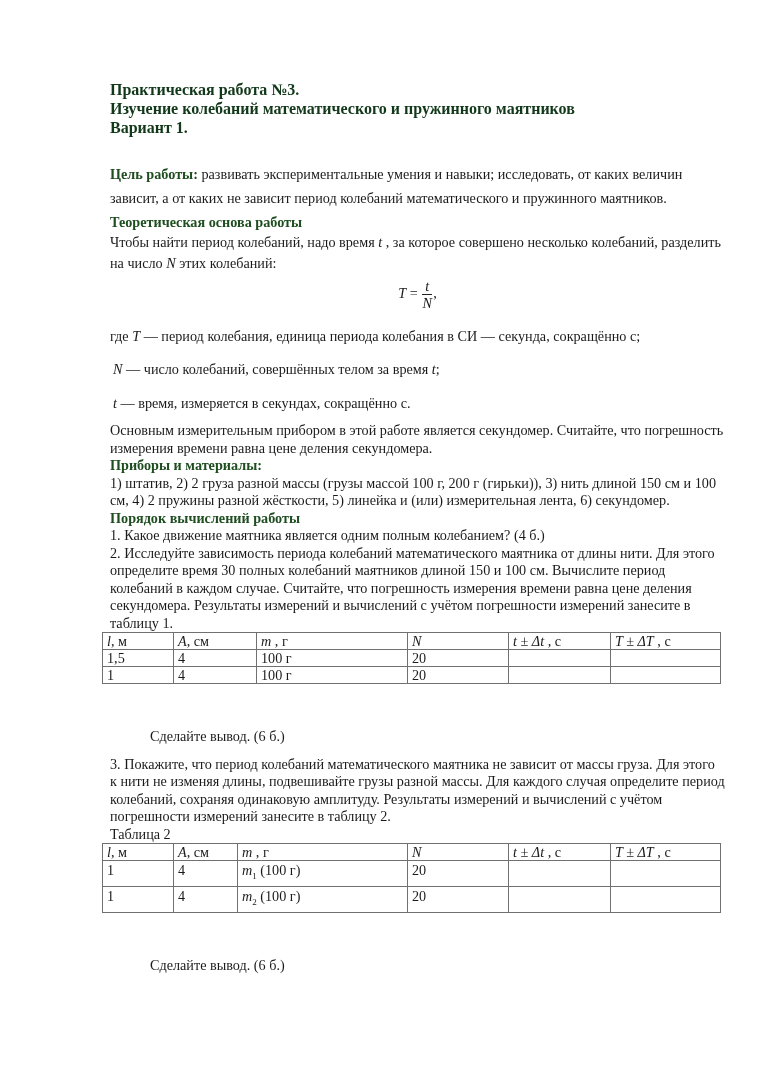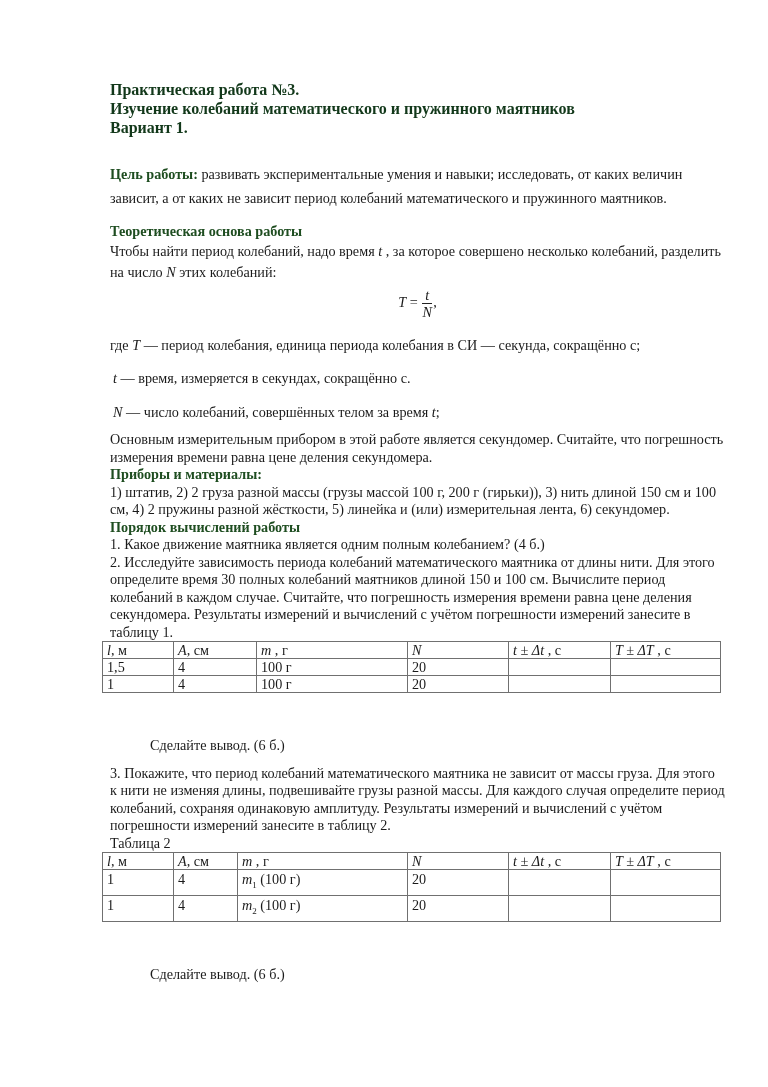--- a/index.html
+++ b/index.html
@@ -29,37 +29,37 @@
   <div class="title">
     <div>Практическая работа №3.</div>
     <div>Изучение колебаний математического и пружинного маятников</div>
     <div>Вариант 1.</div>
   </div>
 
   <p class="para" style="margin-top:25px; line-height:24px;">
     <span class="green">Цель работы:</span><span> развивать экспериментальные умения и навыки; исследовать, от каких величин зависит, а от каких не зависит период колебаний математического и пружинного маятников.</span>
   </p>
 
-  <div class="green" style="margin-top:13px;">Теоретическая основа работы</div>
+  <div class="green" style="margin-top:4px;">Теоретическая основа работы</div>
   <p class="para spaced">
     <span>Чтобы найти период колебаний, надо время </span><span class="i">t</span><span> , за которое совершено несколько колебаний, разделить на число </span><span class="i">N</span><span> этих колебаний:</span>
   </p>
 
   <div class="formula">
     <span class="i">T</span><span> = </span><span class="frac"><span class="num">t</span><span class="den">N</span></span><span>,</span>
   </div>
 
   <p class="para" style="margin-top:6px;">
     <span>где </span><span class="i">T</span><span> — период колебания, единица периода колебания в СИ —  секунда, сокращённо с;</span>
   </p>
   <p class="para" style="margin-top:16px; padding-left:3px;">
-    <span class="i">t</span><span> — время, измеряется в секундах, сокращённо с.</span>
+    <span class="i">N</span><span> — число колебаний, совершённых телом за время </span><span class="i">t</span><span>;</span>
   </p>
   <p class="para" style="margin-top:16px; padding-left:3px;">
-    <span class="i">N</span><span> — число колебаний, совершённых телом за время </span><span class="i">t</span><span>;</span>
+    <span class="i">t</span><span> — время, измеряется в секундах, сокращённо с.</span>
   </p>
 
   <p class="para" style="margin-top:10px;">Основным измерительным прибором в этой работе является секундомер. Считайте, что погрешность измерения времени равна цене деления секундомера.</p>
 
   <div class="green">Приборы и материалы:</div>
   <p class="para">1) штатив, 2) 2 груза разной массы (грузы массой 100 г, 200 г (гирьки)), 3) нить длиной 150 см и 100 см, 4) 2 пружины разной жёсткости, 5) линейка и (или) измерительная лента, 6) секундомер.</p>
 
   <div class="green">Порядок вычислений работы</div>
   <p class="para">1. Какое движение маятника является одним полным колебанием?   (4 б.)</p>
   <p class="para">2. Исследуйте зависимость периода колебаний математического маятника от длины нити. Для этого определите время 30 полных колебаний маятников длиной 150 и 100 см. Вычислите период колебаний в каждом случае. Считайте, что погрешность измерения времени равна цене деления секундомера.  Результаты измерений и вычислений с учётом погрешности измерений занесите в таблицу 1.</p>

